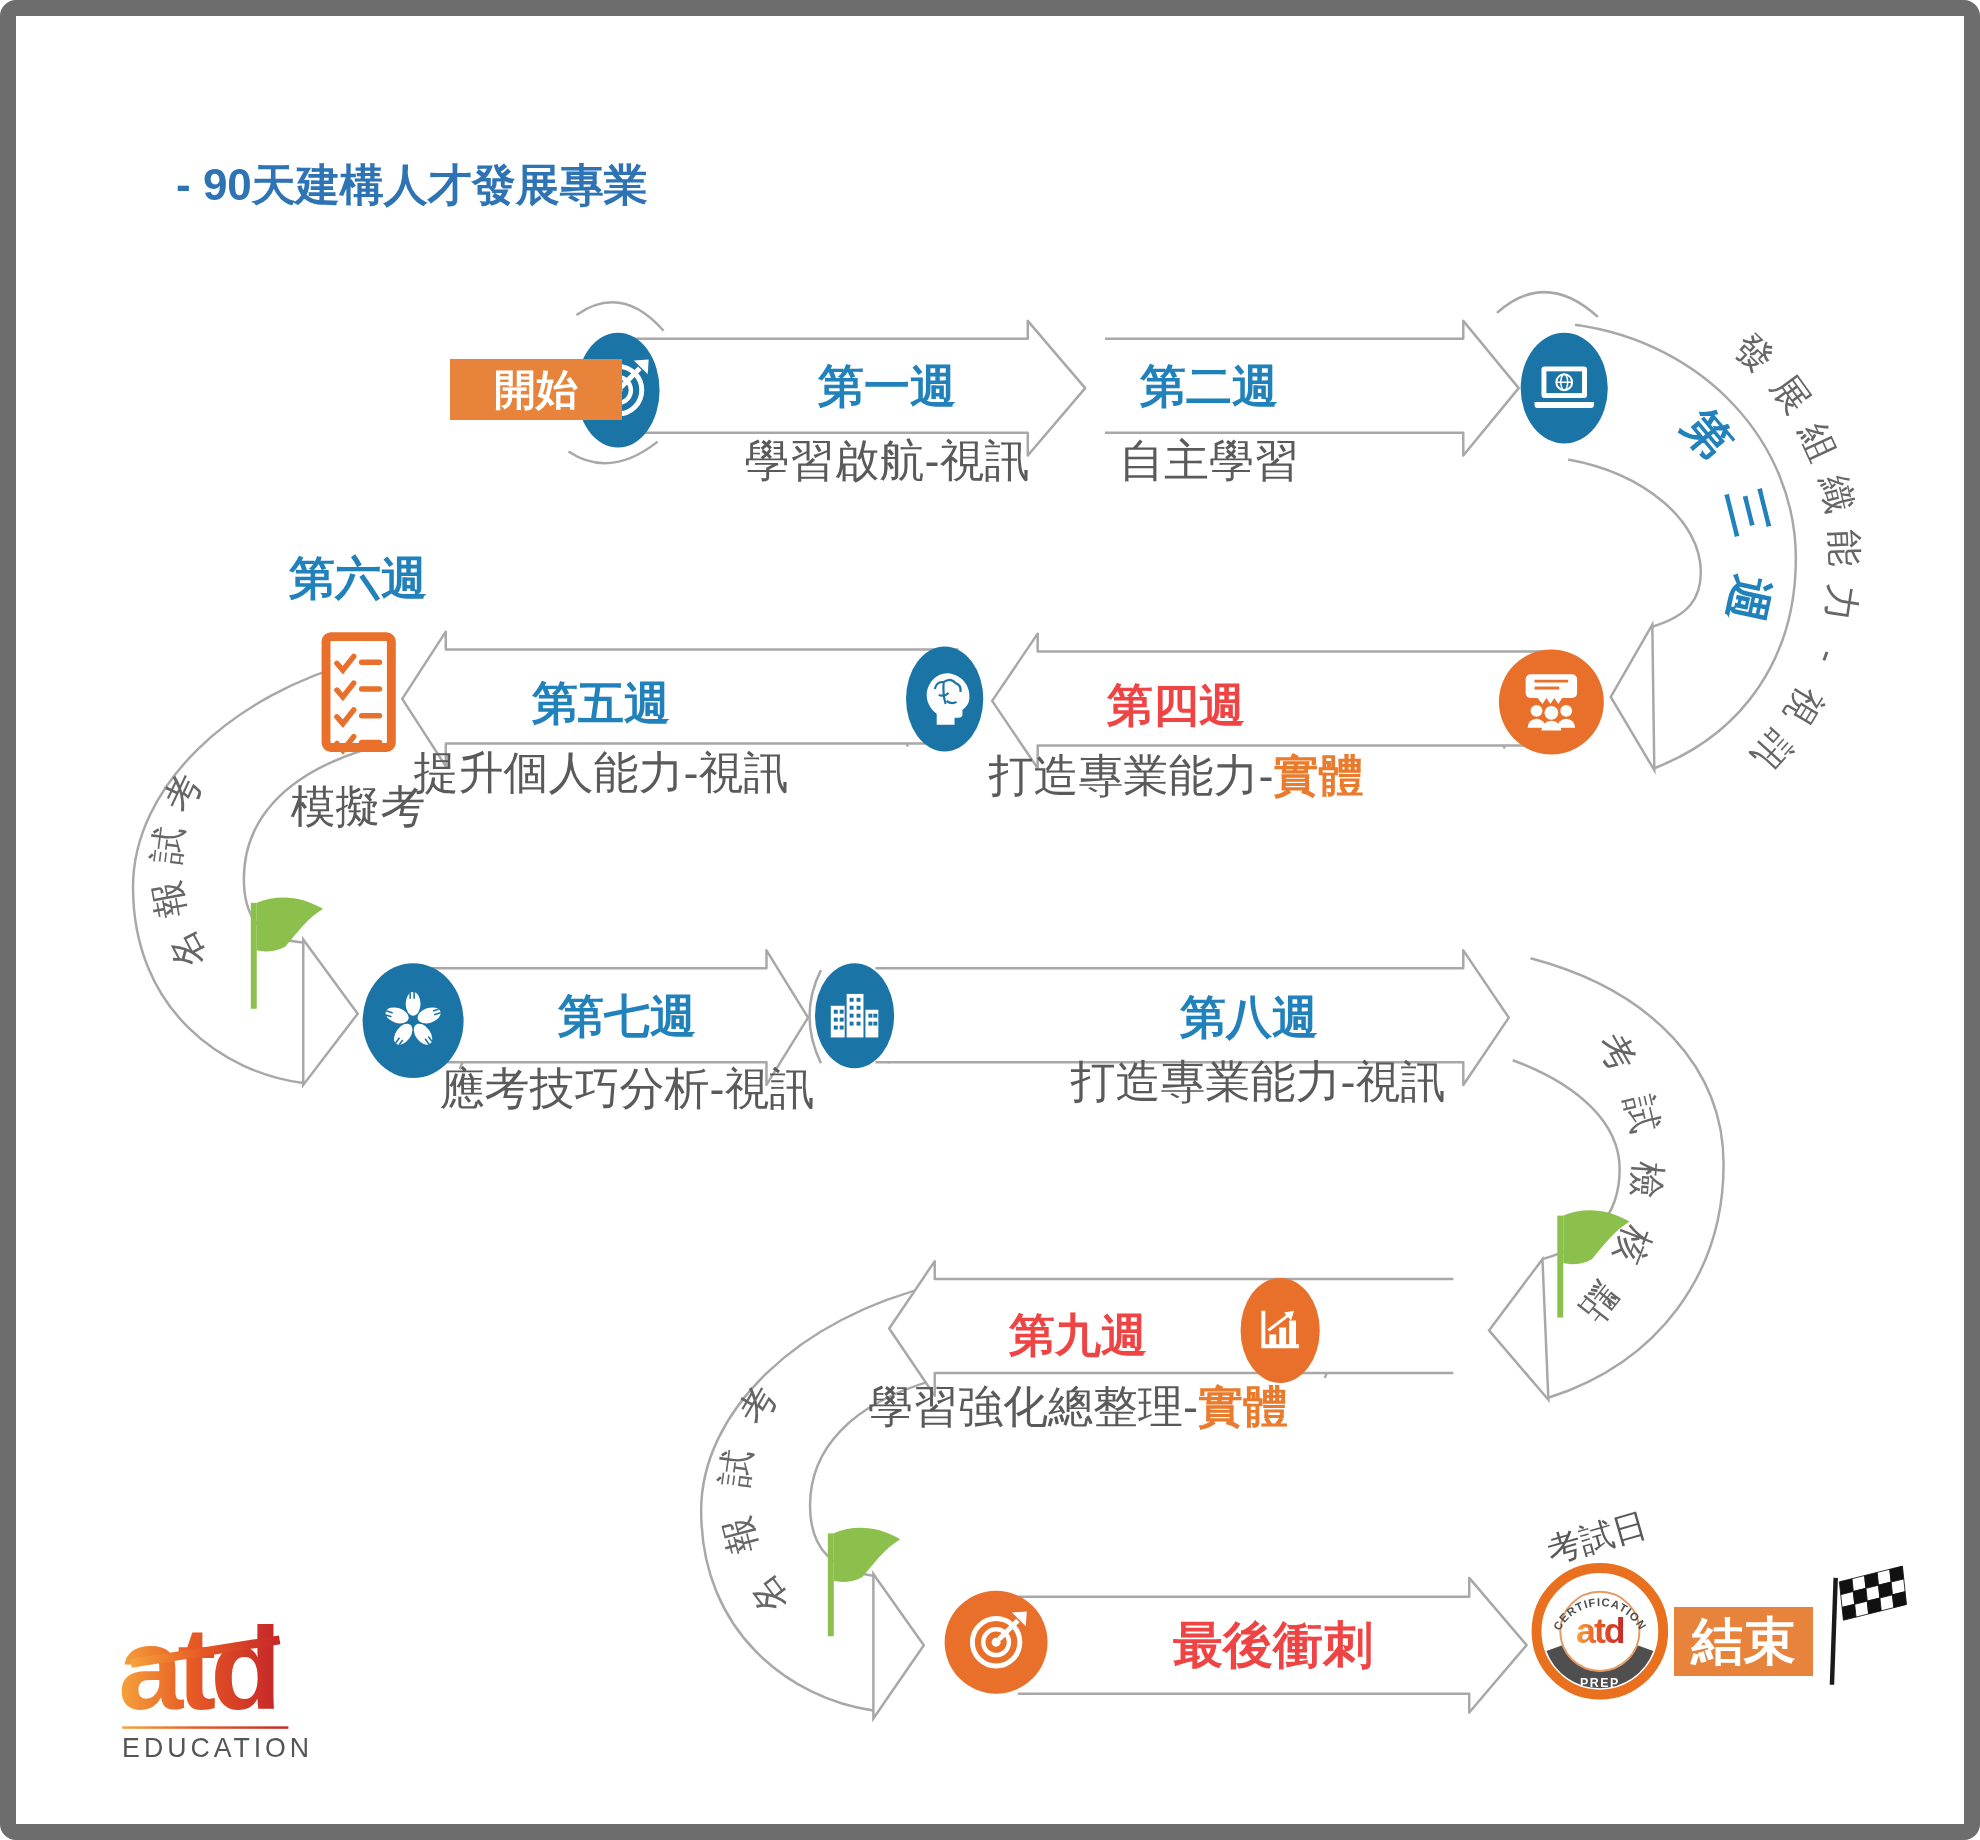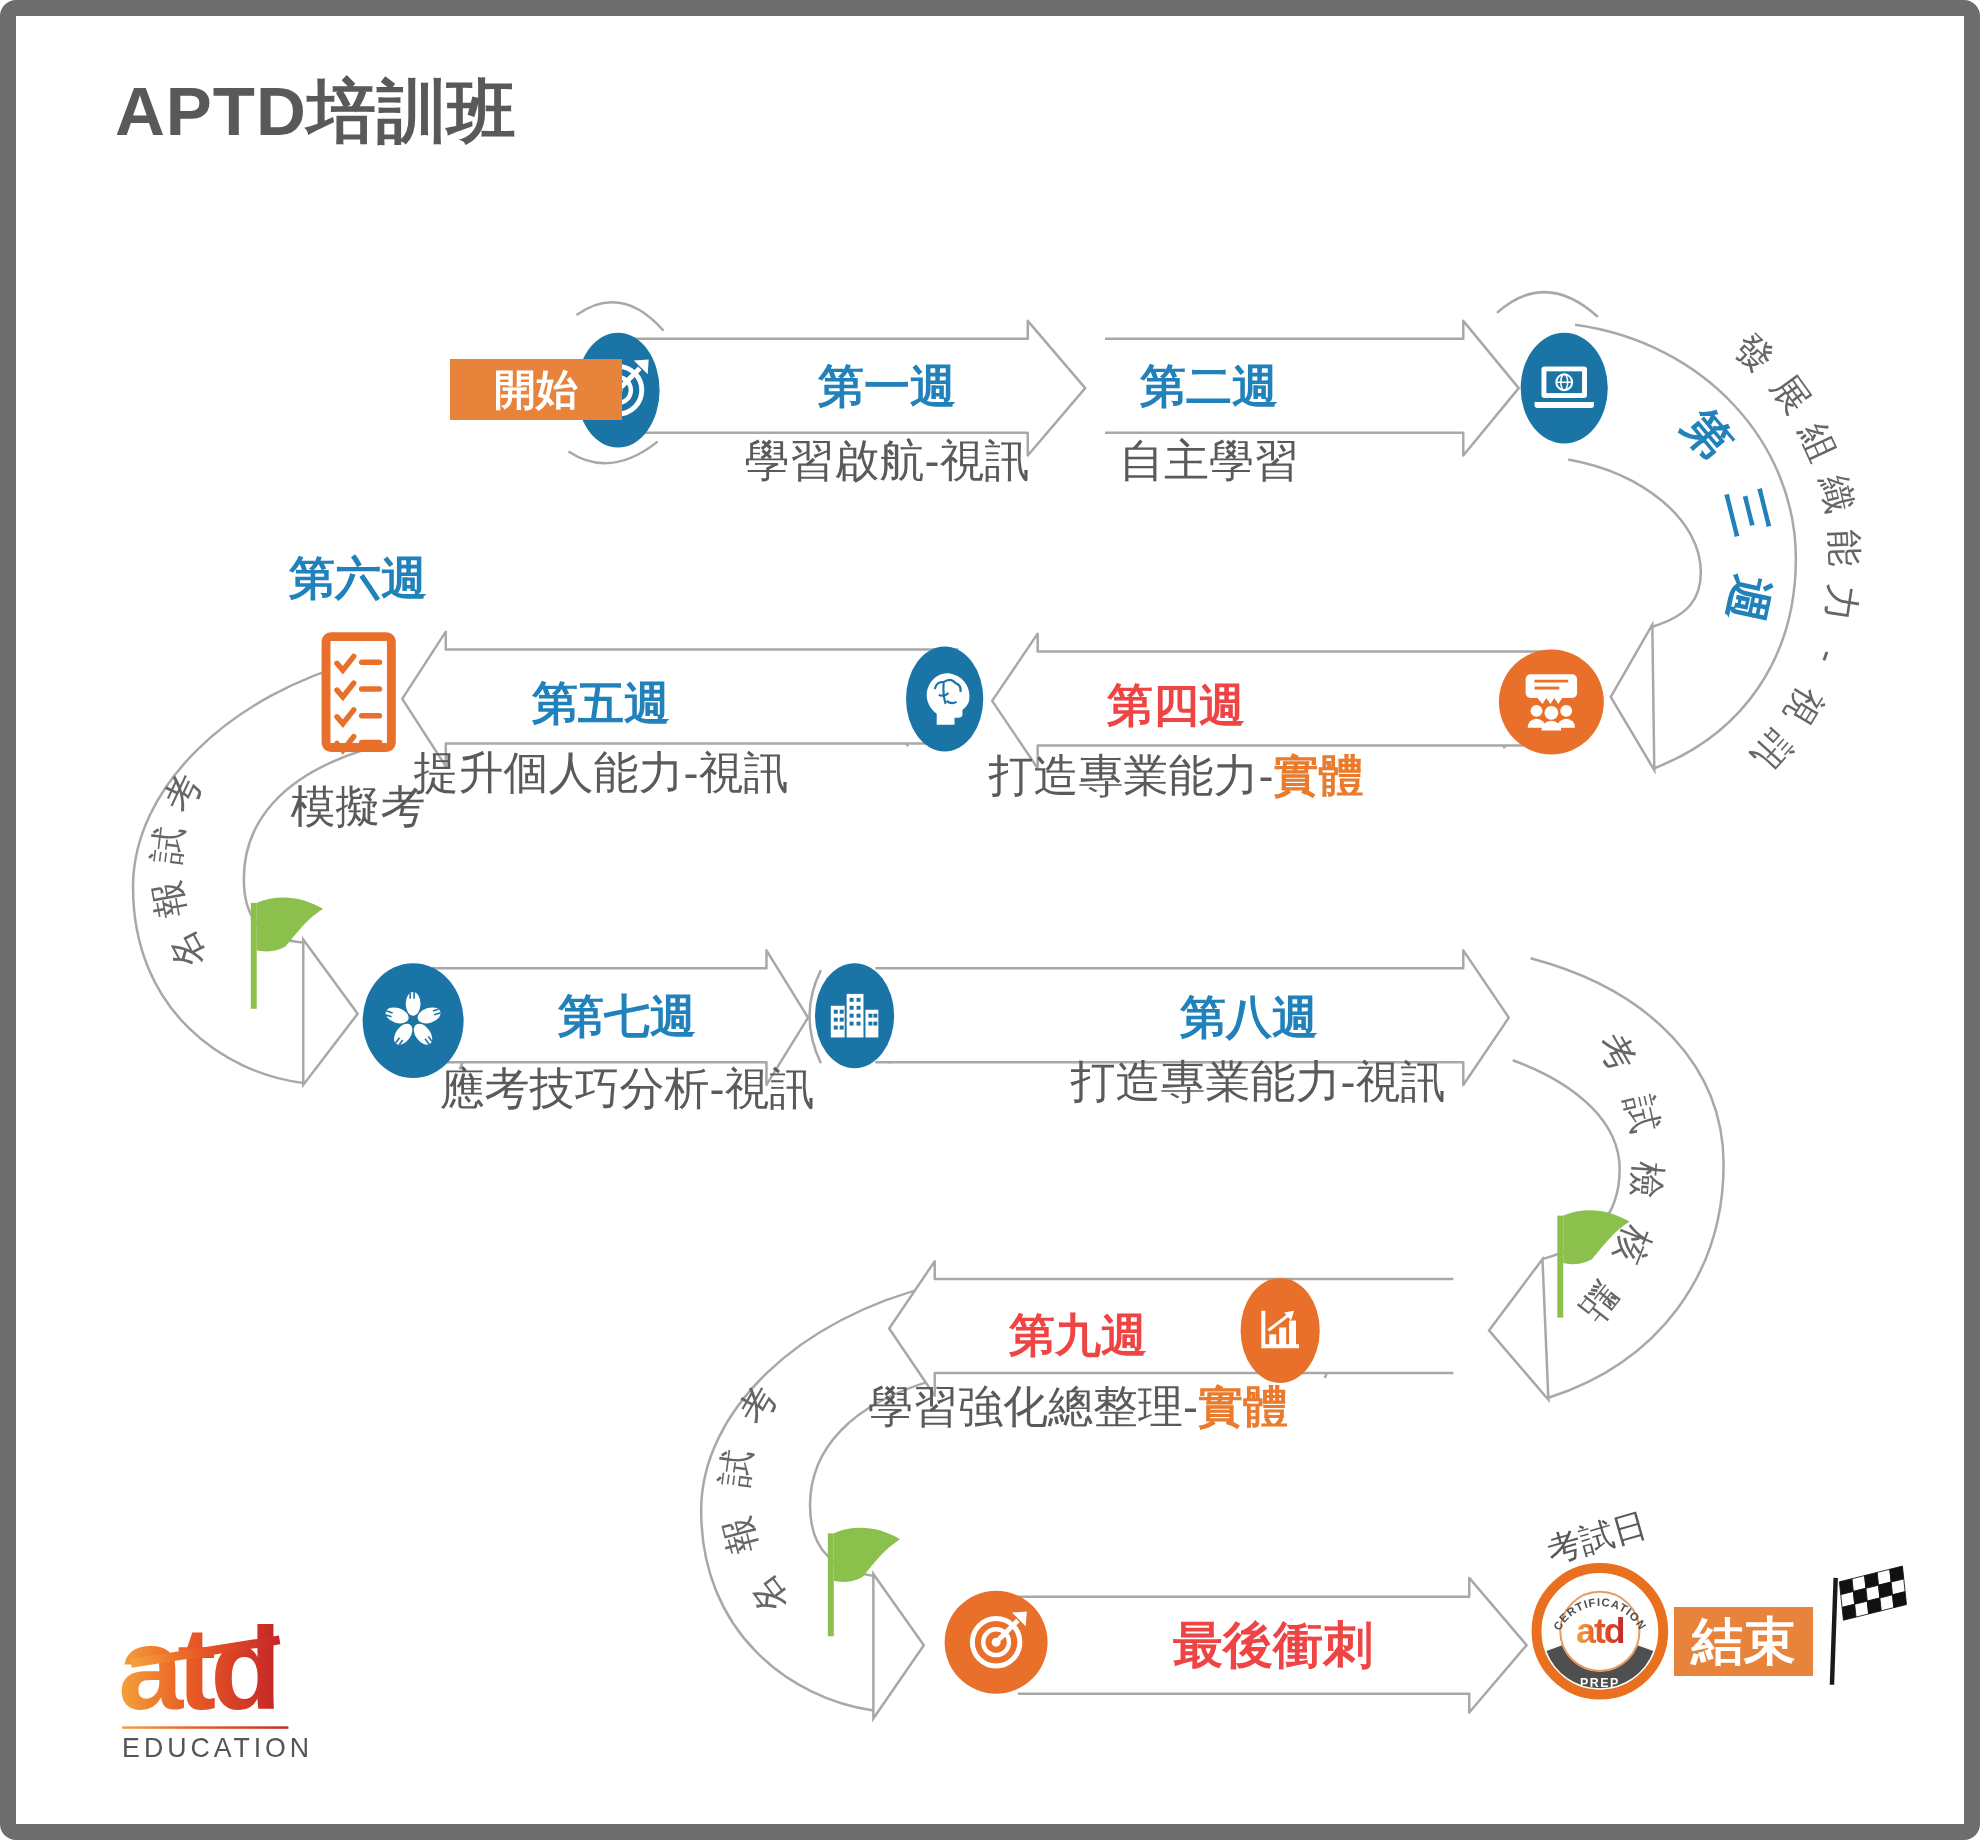--- a/index.html
+++ b/index.html
@@ -256,21 +256,21 @@
     </g>
 
     <g transform="translate(103,1598)">
       <text x="0" y="112" font-size="118" font-weight="800" letter-spacing="-6" fill="url(#atdGrad)">atd</text>
       <rect x="12" y="50" width="152" height="9" fill="url(#atdGrad)" transform="rotate(-9 88 54)"></rect>
       <rect x="4" y="130" width="168" height="2.5" fill="url(#atdGrad)"></rect>
       <text x="4" y="161" font-size="27" letter-spacing="4" fill="#555">EDUCATION</text>
     </g>
   </svg>
 
-  <div class="title">APTD培訓班</div>
+  <div class="subtitle">- 90天建構人才發展專業</div>
 
   <div class="box" style="left:434px;top:343px;width:172px;height:61px;font-size:42px;font-family:Liberation Mono, monospace;">開始</div>
   <div class="box" style="left:1658px;top:1591px;width:139px;height:69px;font-size:52px;">結束</div>
 
   <div class="t wk" style="left:871px;top:370px">第一週</div>
   <div class="t desc" style="left:871px;top:444px"><span>學習啟航-視訊</span><span class="hl"></span></div>
 
   <div class="t wk" style="left:1193px;top:370px">第二週</div>
   <div class="t desc" style="left:1193px;top:444px"><span>自主學習</span><span class="hl"></span></div>
 

